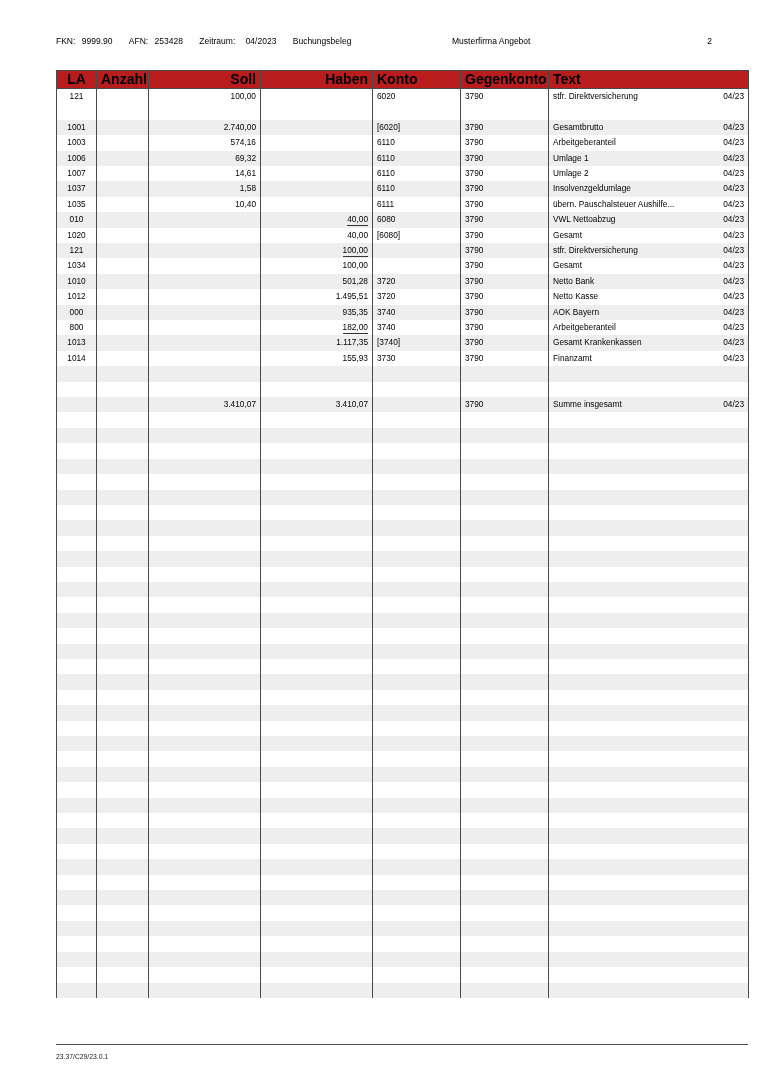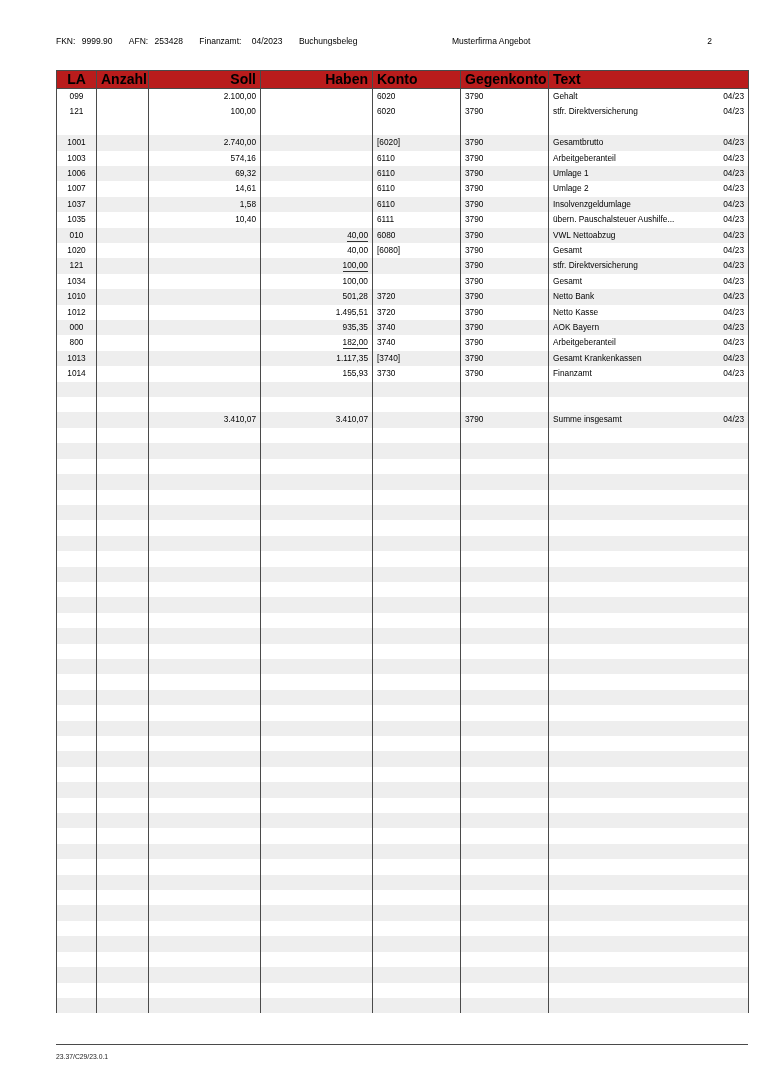--- a/index.html
+++ b/index.html
@@ -107,21 +107,21 @@
 </head>
 <body>
 
 <div class="page">
 
   <div class="header">
     <span class="h-fkn-label">FKN:</span>
     <span class="h-fkn-value">9999.90</span>
     <span class="h-afn-label">AFN:</span>
     <span class="h-afn-value">253428</span>
-    <span class="h-zeit-label">Finanzamt:</span>
+    <span class="h-zeit-label">Zeitraum:</span>
     <span class="h-zeit-value">04/2023</span>
     <span class="h-doc-title">Buchungsbeleg</span>
     <span class="h-company">Musterfirma Angebot</span>
     <span class="h-blatt-label">Blatt:</span>
     <span class="h-blatt-value">2</span>
   </div>
 
   <table class="grid">
     <thead>
       <tr>
@@ -129,29 +129,20 @@
         <th class="c-anz">Anzahl</th>
         <th class="c-soll">Soll</th>
         <th class="c-haben">Haben</th>
         <th class="c-konto">Konto</th>
         <th class="c-gegen">Gegenkonto</th>
         <th class="c-text">Text</th>
       </tr>
     </thead>
     <tbody id="tbody">
         <tr>
-          <td class="c-la">099</td>
-          <td class="c-anz"></td>
-          <td class="c-soll">2.100,00</td>
-          <td class="c-haben"></td>
-          <td class="c-konto">6020</td>
-          <td class="c-gegen">3790</td>
-          <td class="c-text"><span class="txt-main">Gehalt</span><span class="txt-date">04/23</span></td>
-        </tr>
-        <tr>
           <td class="c-la">121</td>
           <td class="c-anz"></td>
           <td class="c-soll">100,00</td>
           <td class="c-haben"></td>
           <td class="c-konto">6020</td>
           <td class="c-gegen">3790</td>
           <td class="c-text"><span class="txt-main">stfr. Direktversicherung</span><span class="txt-date">04/23</span></td>
         </tr>
         <tr>
           <td class="c-la"></td>

